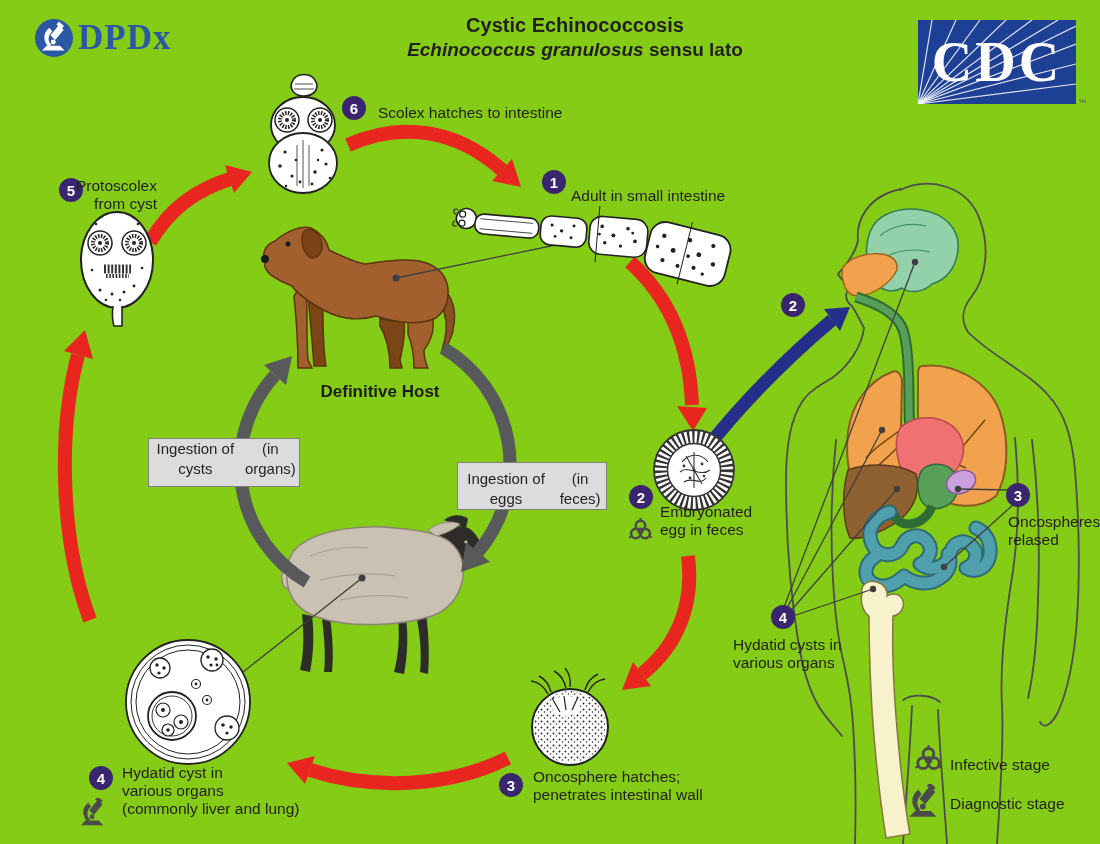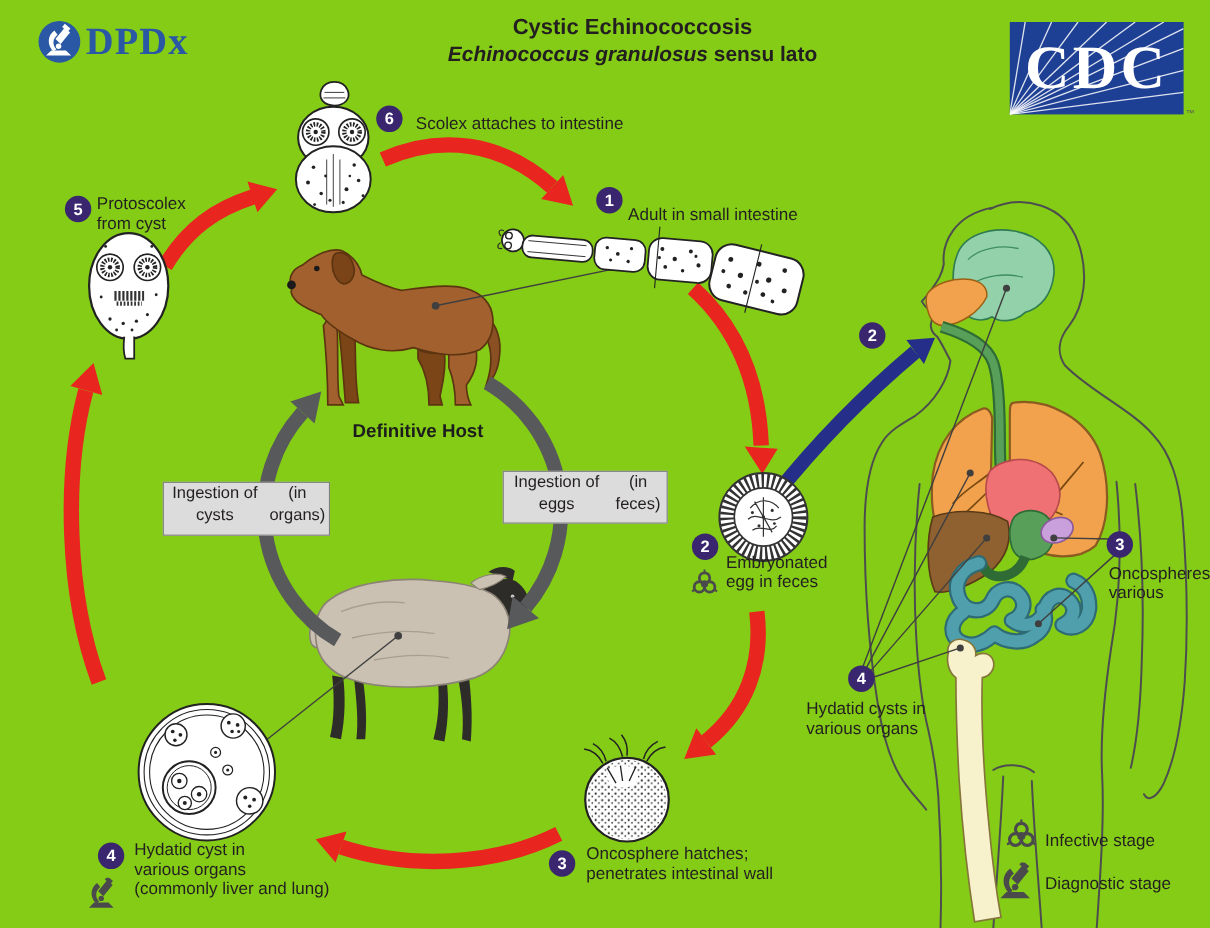--- a/index.html
+++ b/index.html
@@ -335,59 +335,59 @@
     </g>
   </svg>
   <div class="cdc-letters">CDC</div>
 </div>
 <div class="cdc-tm">™</div>
 
 <div class="gbox" style="left:148px;top:438px;width:150px;height:47px;">
   <span>Ingestion of cysts</span>
   <span>(in organs)</span>
 </div>
-<div class="gbox" style="left:457px;top:428px;width:148px;height:46px;">
+<div class="gbox" style="left:457px;top:462px;width:148px;height:46px;align-items:flex-end;">
   <span>Ingestion of eggs</span>
   <span>(in feces)</span>
 </div>
 
 <div class="host" style="left:300px;top:382px;width:160px;">Definitive Host</div>
 
 <div class="badge" style="left:342px;top:96px;">6</div>
 <div class="badge" style="left:542px;top:170px;">1</div>
 <div class="badge" style="left:629px;top:485px;">2</div>
 <div class="badge" style="left:499px;top:773px;">3</div>
 <div class="badge" style="left:89px;top:766px;">4</div>
 <div class="badge" style="left:59px;top:178px;">5</div>
 <div class="badge" style="left:781px;top:293px;">2</div>
 <div class="badge" style="left:1006px;top:483px;">3</div>
 <div class="badge" style="left:771px;top:605px;">4</div>
 
-<div class="lbl" style="left:378px;top:104px;">Scolex attaches to intestine</div>
+<div class="lbl" style="left:378px;top:104px;">Scolex hatches to intestine</div>
 <div class="lbl" style="left:571px;top:187px;">Adult in small intestine</div>
 <div class="lbl" style="left:660px;top:503px;">
   <div>Embryonated</div>
   <div>egg in feces</div>
 </div>
 <div class="lbl" style="left:533px;top:768px;">
   <div>Oncosphere hatches;</div>
   <div>penetrates intestinal wall</div>
 </div>
 <div class="lbl" style="left:122px;top:764px;">
   <div>Hydatid cyst in</div>
   <div>various organs</div>
   <div>(commonly liver and lung)</div>
 </div>
-<div class="lbl" style="left:88px;top:177px;">
+<div class="lbl" style="left:76px;top:177px;text-align:right;">
   <div>Protoscolex</div>
   <div>from cyst</div>
 </div>
 <div class="lbl" style="left:1008px;top:513px;">
   <div>Oncospheres</div>
-  <div>various</div>
+  <div>relased</div>
 </div>
 <div class="lbl" style="left:733px;top:636px;">
   <div>Hydatid cysts in</div>
   <div>various organs</div>
 </div>
 
 <div class="icon" style="left:626px;top:515px;">
   <svg width="29" height="29" viewBox="0 0 32 32" fill="none" stroke="currentColor">
     <circle cx="16" cy="11.5" r="5.2" stroke-width="2.8"></circle>
         <circle cx="10.8" cy="20.5" r="5.2" stroke-width="2.8"></circle>

